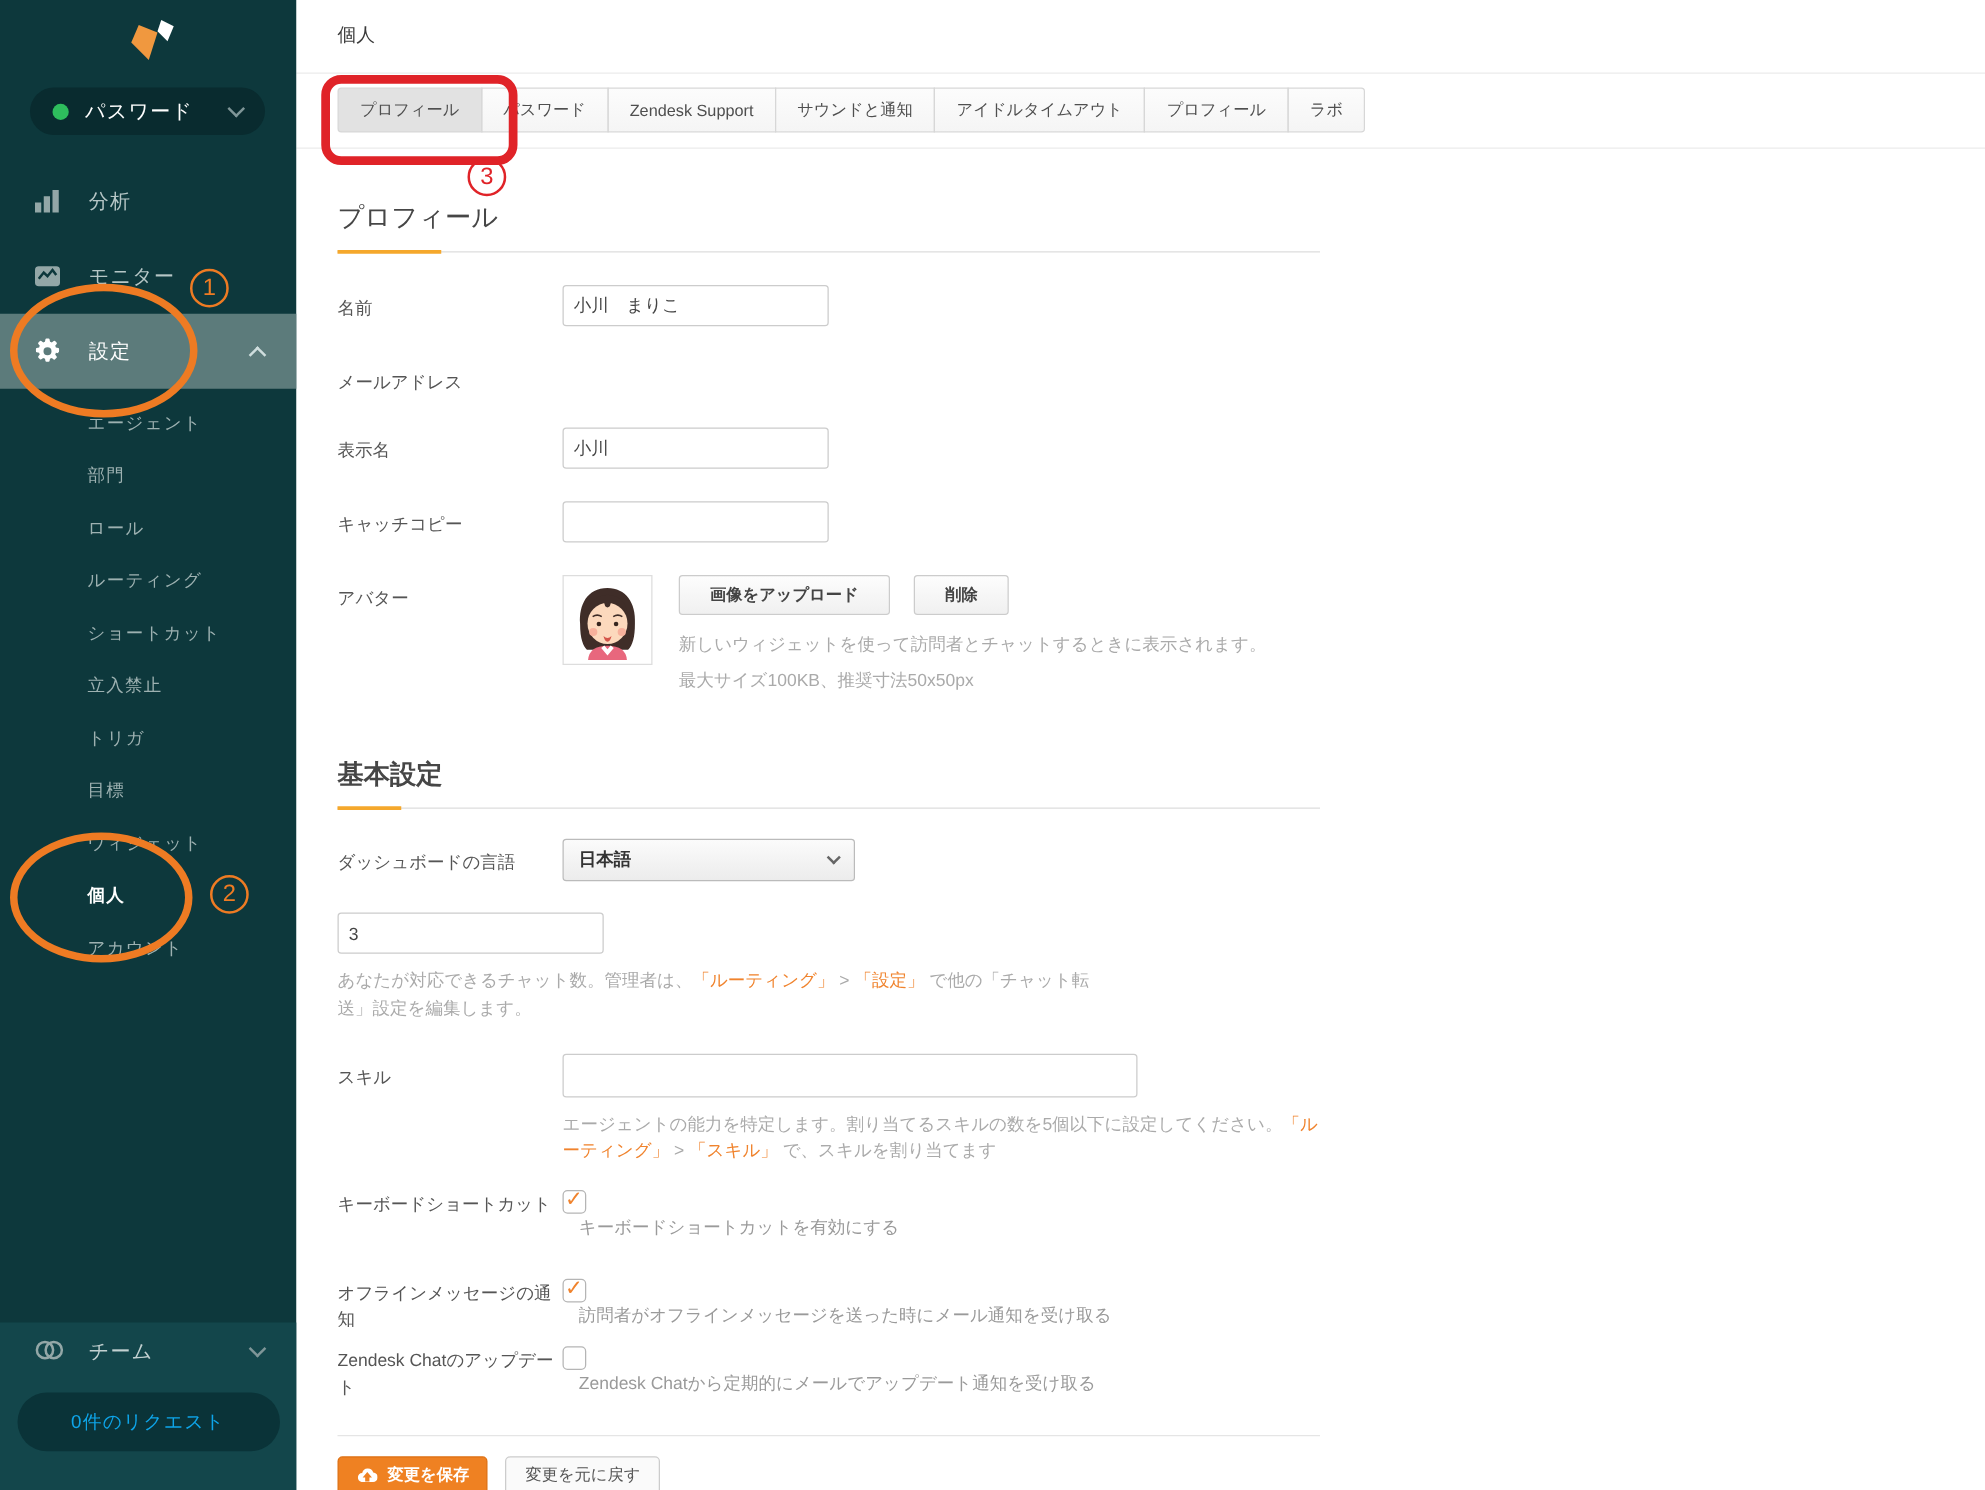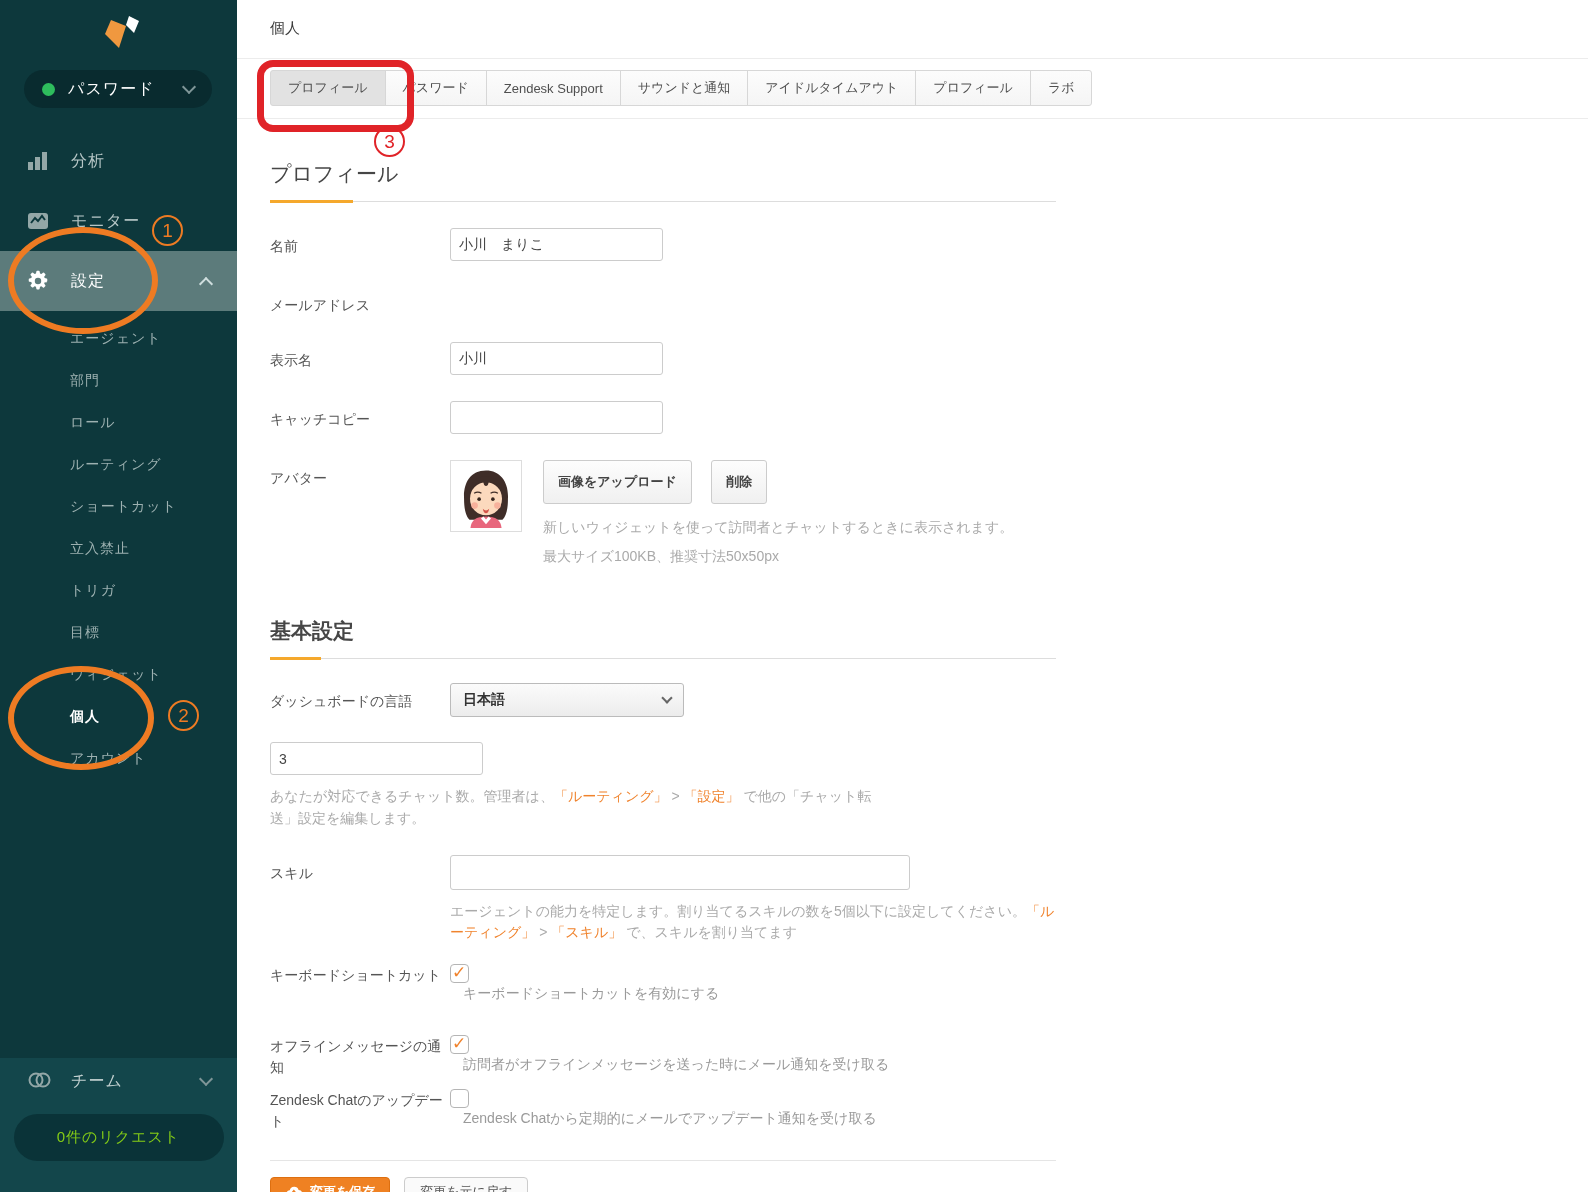--- a/index.html
+++ b/index.html
@@ -30,21 +30,21 @@
   .submenu li{height:42px;line-height:42px;padding-left:70px;font-size:14px;color:#9db1b1;
     cursor:pointer;letter-spacing:1px;white-space:nowrap;}
   .submenu li.active{color:#fff;font-weight:bold;}
 
   .dock{position:absolute;left:0;bottom:0;width:237px;height:134px;background:#13464b;}
   .team-row{height:46px;display:flex;align-items:center;padding-left:27px;box-sizing:border-box;
     color:#c3d1d1;font-size:16px;cursor:pointer;letter-spacing:1px;}
   .team-row .nicon{width:24px;height:22px;margin-right:20px;}
   .team-row .chev{margin-left:auto;margin-right:26px;}
   .request-pill{margin:10px auto 0;width:210px;height:47px;border-radius:24px;background:#0a3338;
-    color:#84cc16;font-size:15px;display:flex;align-items:center;justify-content:center;cursor:pointer;letter-spacing:1px;}
+    color:#0ea5e9;font-size:15px;display:flex;align-items:center;justify-content:center;cursor:pointer;letter-spacing:1px;}
 
   
   .main{margin-left:237px;}
   .page-title{padding:19px 0 0 33px;font-size:15px;color:#3a3a3a;height:18px;}
   .tabbar{margin-top:21px;border-top:1px solid #ececec;border-bottom:1px solid #ececec;
     padding:11px 0 12px 33px;display:flex;}
   .tab{height:36px;display:flex;align-items:center;padding:0 17px;font-size:13px;color:#4f4f4f;
     background:linear-gradient(#fcfcfc,#f5f5f5);border:1px solid #d7d7d7;margin-left:-1px;cursor:pointer;white-space:nowrap;box-sizing:border-box;}
   .tab:first-child{margin-left:0;border-radius:3px 0 0 3px;}
   .tab:last-child{border-radius:0 3px 3px 0;}
@@ -62,21 +62,21 @@
   input.text{width:195px;height:31px;border:1px solid #ccc;border-radius:3px;padding:0 8px;
     font-size:14px;color:#444;font-family:inherit;background:#fff;}
   input.text.wide{width:442px;height:33px;}
   .static-value{padding-top:8px;font-size:14px;color:#555;}
   .help{font-size:14px;color:#aaa;margin-top:11px;line-height:1.55;max-width:606px;}
   .help .link{color:#f0832d;cursor:pointer;}
 
   .avatar-box{width:70px;height:70px;border:1px solid #ddd;background:#fff;display:flex;
     align-items:center;justify-content:center;flex:0 0 auto;}
   .avatar-col{margin-left:21px;}
-  .btn-light{height:44px;padding:0 14px;background:linear-gradient(#fdfdfd,#f0f0f0);
+  .btn-light{height:32px;padding:0 24px;background:linear-gradient(#fdfdfd,#f0f0f0);
     border:1px solid #ccc;border-radius:3px;font-size:13px;font-weight:bold;color:#444;
     cursor:pointer;font-family:inherit;}
   .btn-light + .btn-light{margin-left:15px;}
   .avatar-col .help{margin-top:13px;}
   .avatar-col .help2{margin-top:7px;}
 
   .select{width:234px;height:34px;border:1px solid #bbb;border-radius:3px;
     background:linear-gradient(#fbfbfb,#ececec);display:flex;align-items:center;
     padding:0 12px;box-sizing:border-box;cursor:pointer;}
   .select .sel-value{font-size:14px;color:#333;font-weight:bold;}

